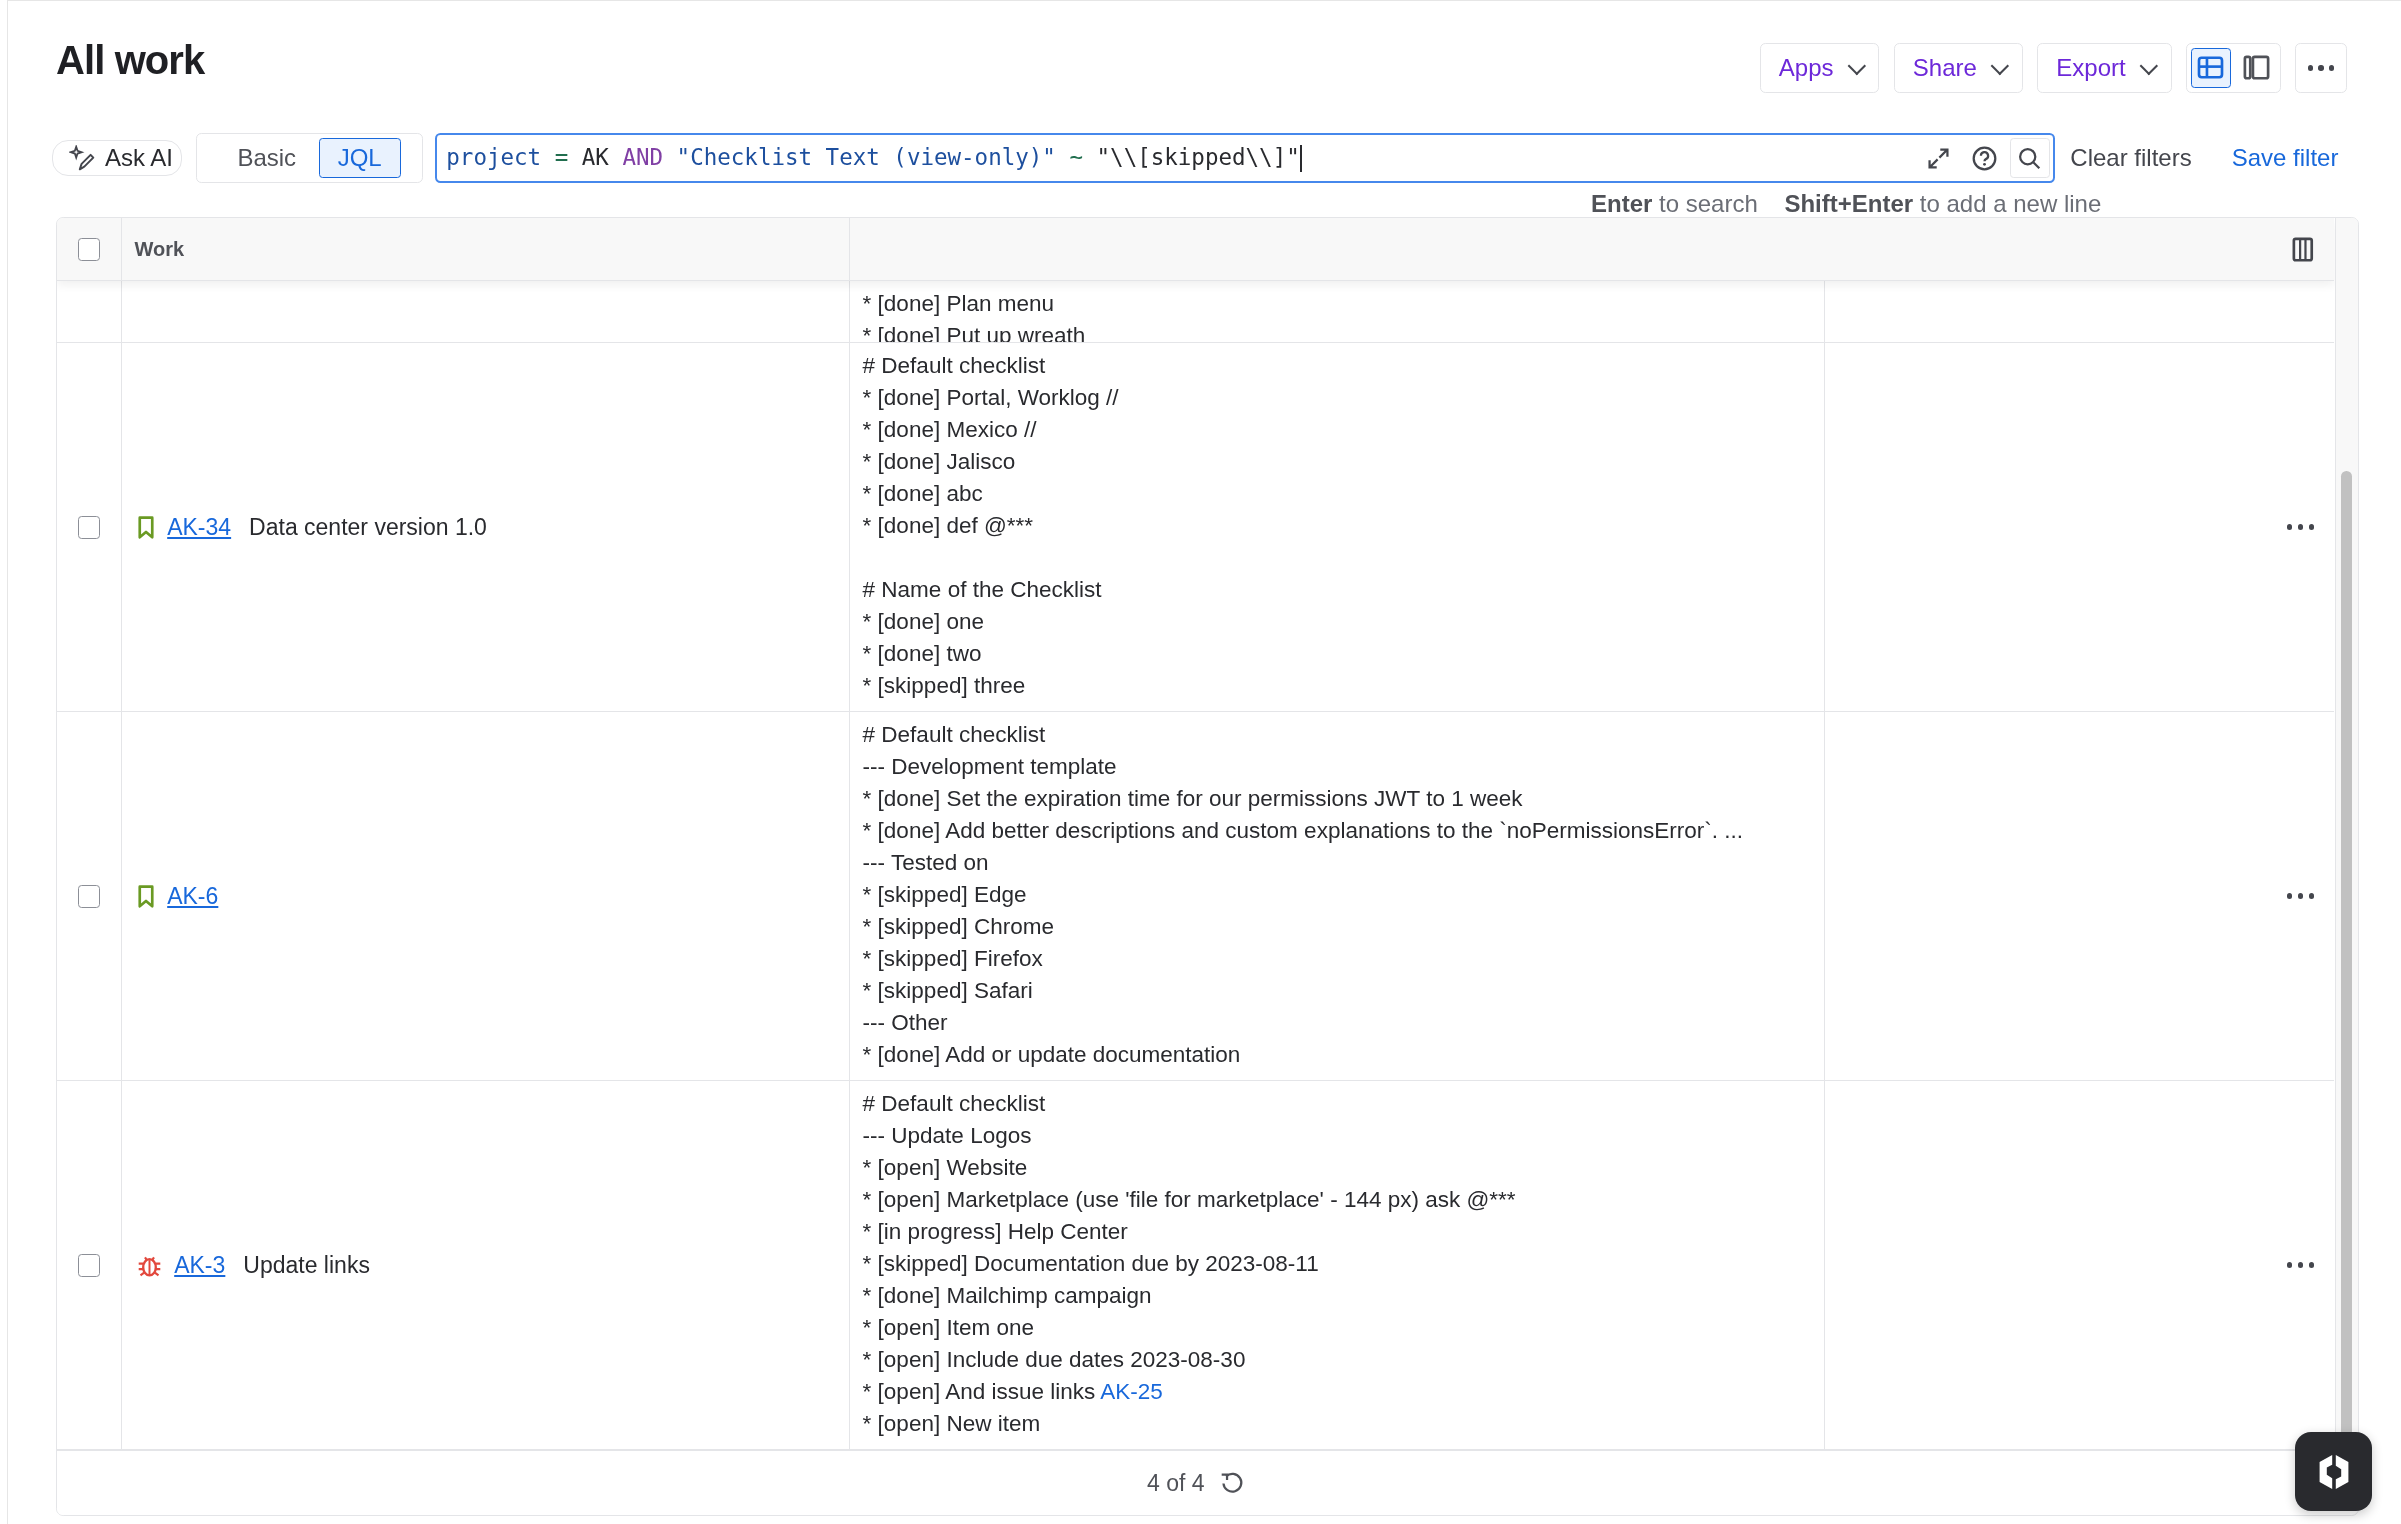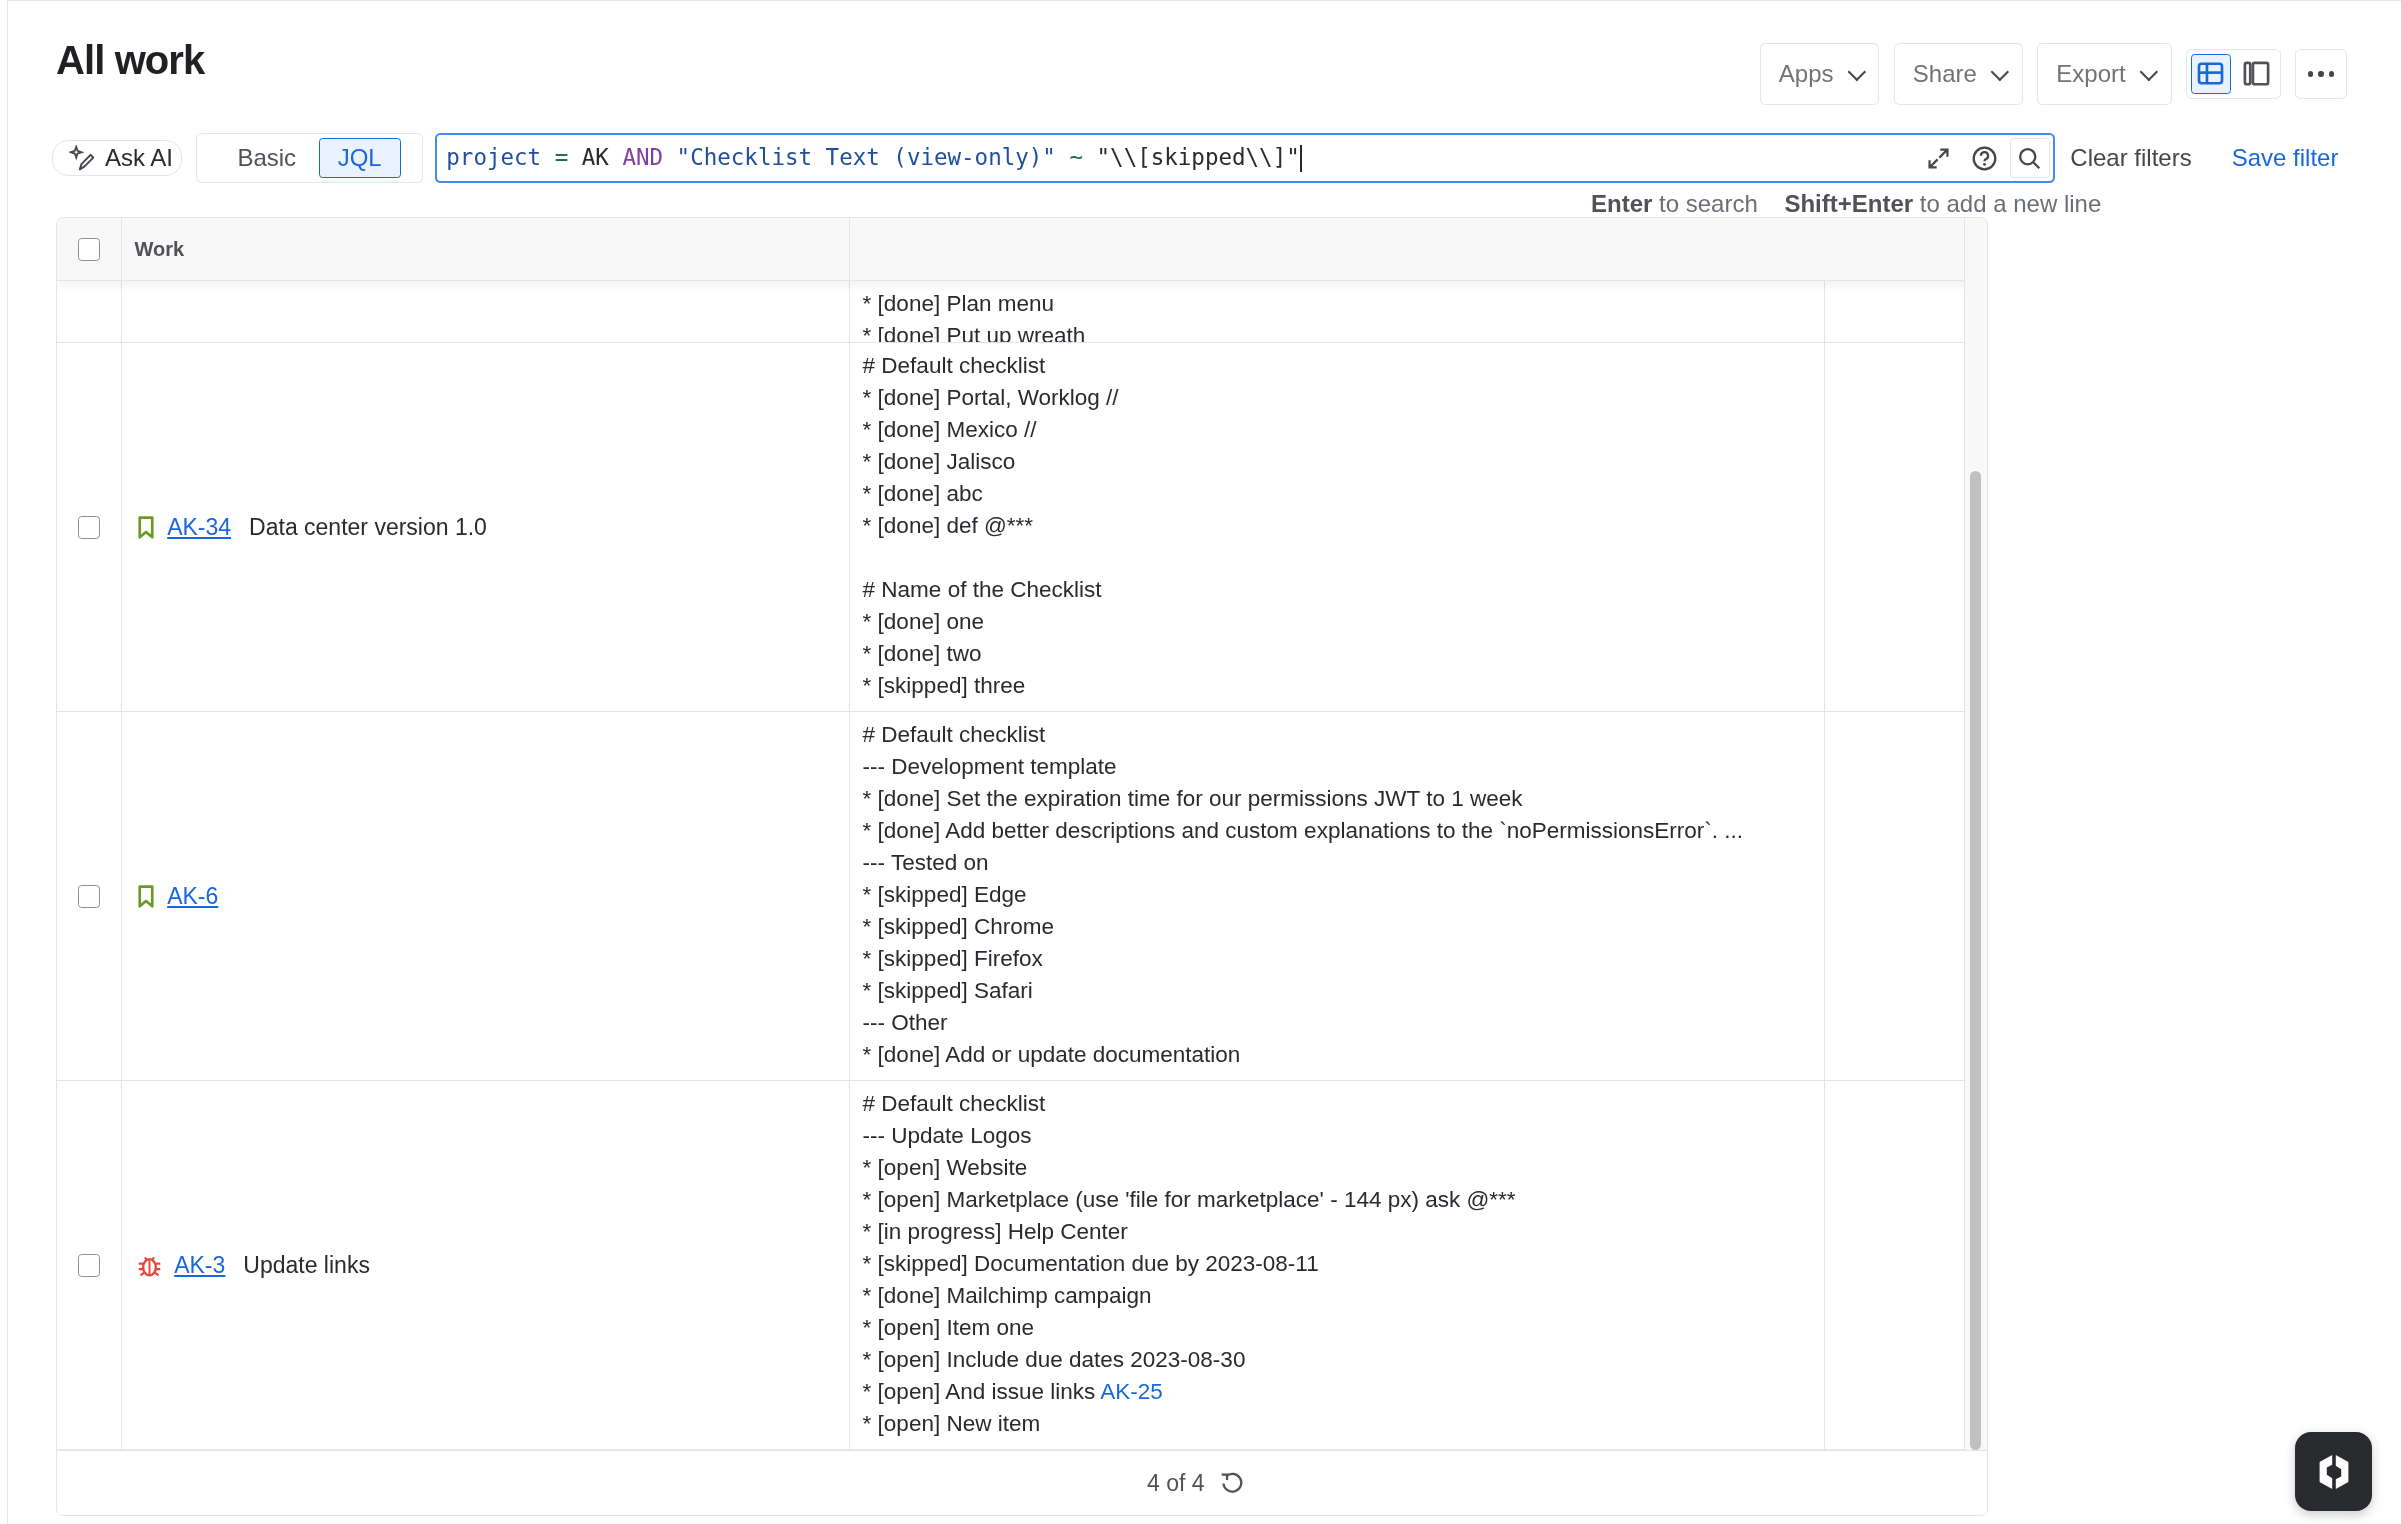--- a/index.html
+++ b/index.html
@@ -3,21 +3,21 @@
 <meta charset="utf-8">
 <style>
   * { box-sizing: border-box; margin: 0; padding: 0; }
   html, body { width: 2401px; height: 1524px; overflow: hidden; background: #ffffff; }
   body { font-family: "Liberation Sans", "DejaVu Sans", sans-serif; color: #292a2e; position: relative; }
   .frame { position: absolute; left: 7.2px; top: 0; width: 2394px; height: 1524px; border-left: 1.8px solid #e6e6e6; border-top: 1.8px solid #e6e6e6; }
 
   .page-title { position: absolute; left: 56px; top: 38px; font-size: 40px; font-weight: 700; letter-spacing: -0.9px; color: #1f2024; }
 
   .hdr-actions { position: absolute; top: 43px; right: 54px; display: flex; gap: 14.4px; align-items: center; }
-  .btn { height: 62px; border: 1.8px solid #e4e5e8; border-radius: 5.4px; background: #fff; display: flex; align-items: center; padding: 0 18px; font-size: 24px; color: #737373; gap: 10.8px; cursor: pointer; }
+  .btn { height: 50px; border: 1.8px solid #e4e5e8; border-radius: 5.4px; background: #fff; display: flex; align-items: center; padding: 0 18px; font-size: 24px; color: #6d28d9; gap: 10.8px; cursor: pointer; }
   .btn .chev { width: 12.6px; height: 12.6px; border-right: 2.2px solid #44464d; border-bottom: 2.2px solid #44464d; transform: rotate(45deg) translateY(-3.6px); margin-left: 3.6px; }
   .view-toggle { display: flex; height: 50px; border: 1.8px solid #e4e5e8; border-radius: 5.4px; padding: 3.6px; gap: 5.4px; }
   .view-toggle .vt { width: 40px; height: 40px; display: flex; align-items: center; justify-content: center; border-radius: 3.6px; border: 1.8px solid transparent; }
   .view-toggle .vt.active { background: #e9f2fe; border-color: #1868db; }
   .more-btn { width: 52px; height: 50px; border: 1.8px solid #e4e5e8; border-radius: 5.4px; display: flex; align-items: center; justify-content: center; gap: 5.4px; }
   .dot { width: 5.4px; height: 5.4px; border-radius: 50%; background: #44464d; }
 
   .toolbar { position: absolute; top: 133px; left: 52px; right: 54px; height: 50px; display: flex; align-items: center; }
   .ask-ai { height: 36px; border: 1.8px solid #e4e5e8; border-radius: 16px; display: flex; align-items: center; padding: 0 8px 0 16px; gap: 9px; font-size: 24px; color: #292a2e; }
   .mode-switch { margin-left: 14.4px; height: 50px; border: 1.8px solid #e4e5e8; border-radius: 5.4px; display: flex; align-items: center; padding: 21px; gap: 3.6px; }
@@ -29,21 +29,21 @@
   .caret { display: inline-block; width: 1.8px; height: 27px; background: #292a2e; vertical-align: middle; }
   .jql-icons { display: flex; align-items: center; gap: 5.4px; padding-right: 3.6px; }
   .jicon { width: 40px; height: 40px; display: flex; align-items: center; justify-content: center; }
   .jicon.search { border: 1.8px solid #e4e5e8; border-radius: 3.6px; }
   .clear-filters { margin-left: 15px; font-size: 24px; color: #44464d; }
   .save-filter { margin-left: 40px; font-size: 24px; color: #1868db; }
 
   .hint { position: absolute; top: 190px; left: 1591px; font-size: 24px; color: #6b6e76; }
   .hint b { color: #505258; font-weight: 700; }
 
-  .table-wrap { position: absolute; left: 56px; top: 217px; width: 1932px; height: 1299px; border: 1.8px solid #e4e5e8; border-radius: 7.2px; overflow: hidden; }
+  .table-wrap { position: absolute; left: 56px; top: 217px; width: 2303px; height: 1299px; border: 1.8px solid #e4e5e8; border-radius: 7.2px; overflow: hidden; }
   .thead { position: absolute; left: 0; top: 0; width: 2277px; height: 63px; background: #f8f8f8; border-bottom: 1.8px solid #e4e5e8; display: flex; z-index: 2; box-shadow: 0 5.4px 9px rgba(0,0,0,0.06); }
   .th { height: 100%; display: flex; align-items: center; font-size: 20px; font-weight: 700; color: #505258; border-right: 1.8px solid #e4e5e8; padding-left: 12.6px; }
   .th.cb { width: 65px; justify-content: center; padding-left: 0; }
   .th.work { width: 728px; }
   .th.check { width: 975px; }
   .th.rest { flex: 1; border-right: none; justify-content: flex-end; padding-right: 20px; }
 
   .checkbox { width: 21.6px; height: 23px; border: 1.8px solid #8c8f97; border-radius: 3.6px; background: #fff; }
 
   .tbody { position: absolute; left: 0; top: 0; width: 2277px; }

